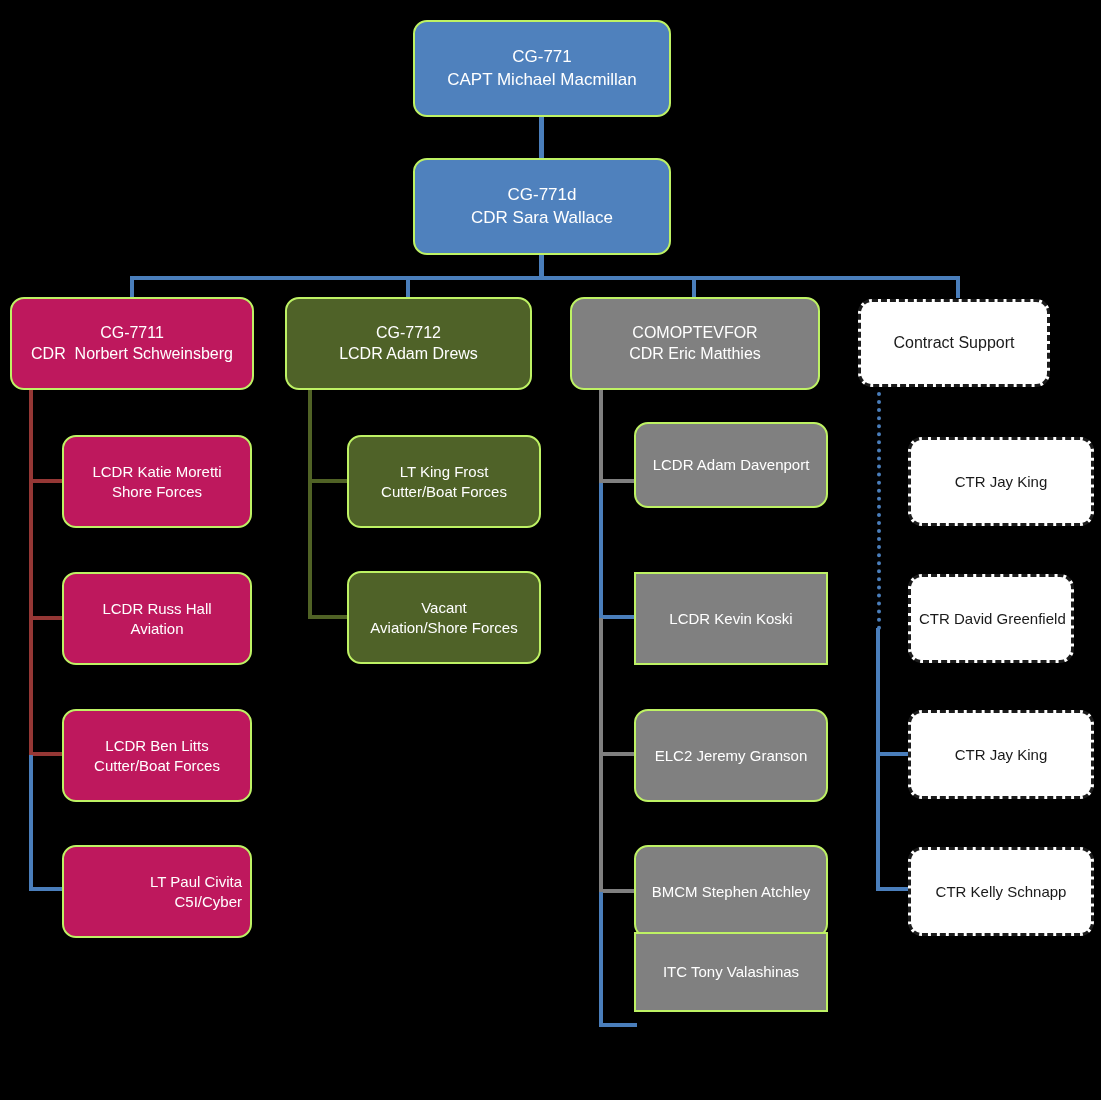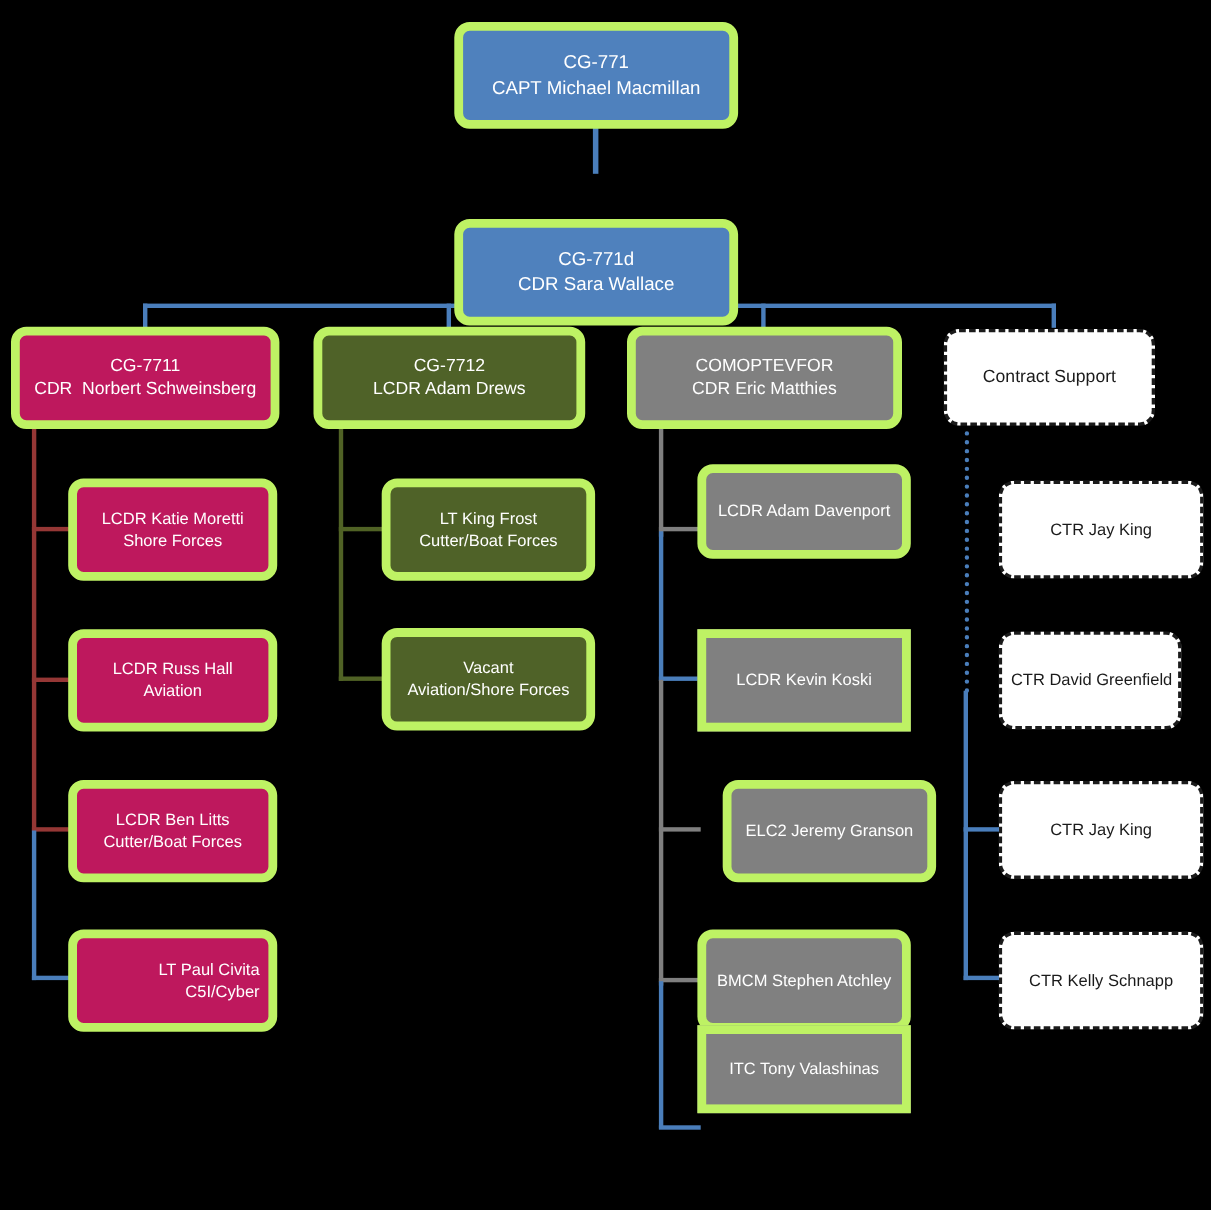--- a/index.html
+++ b/index.html
@@ -39,21 +39,21 @@
   .node {
     position: absolute;
     z-index: 3;
     box-sizing: border-box;
     display: flex;
     flex-direction: column;
     align-items: center;
     justify-content: center;
     text-align: center;
     border-radius: 14px;
-    border: 8px solid #bef264;
+    border: 2px solid #bef264;
     color: #FFFFFF;
     line-height: 1.30;
     padding: 2px 8px;
   }
   .node .line1,
   .node .line2 {
     display: block;
     width: 100%;
     white-space: pre;
   }
@@ -117,21 +117,21 @@
   <div class="conn dotted-v" style="left:877px; top:392px; height:238px;"></div>
   <div class="conn blue" style="left:876px; top:628px; width:4px; height:263px;"></div>
   <div class="conn blue" style="left:876px; top:752px; width:34px; height:4px;"></div>
   <div class="conn blue" style="left:876px; top:887px; width:34px; height:4px;"></div>
 
   <div class="node blue fs-17" style="left:413px; top:20px; width:258px; height:97px;">
     <span class="line1">CG-771</span>
     <span class="line2">CAPT Michael Macmillan</span>
   </div>
 
-  <div class="node blue fs-17" style="left:413px; top:158px; width:258px; height:97px;margin-top:41px;">
+  <div class="node blue fs-17" style="left:413px; top:158px; width:258px; height:97px;">
     <span class="line1">CG-771d</span>
     <span class="line2">CDR Sara Wallace</span>
   </div>
 
   <div class="node red fs-16" style="left:10px; top:297px; width:244px; height:93px;">
     <span class="line1">CG-7711</span>
     <span class="line2">CDR  Norbert Schweinsberg</span>
   </div>
 
   <div class="node green fs-16" style="left:285px; top:297px; width:247px; height:93px;">
@@ -179,21 +179,21 @@
   </div>
 
   <div class="node gray fs-15" style="left:634px; top:422px; width:194px; height:86px;">
     <span class="line1">LCDR Adam Davenport</span>
   </div>
 
   <div class="node gray square fs-15" style="left:634px; top:572px; width:194px; height:93px;">
     <span class="line1">LCDR Kevin Koski</span>
   </div>
 
-  <div class="node gray fs-15" style="left:634px; top:709px; width:194px; height:93px;margin-left:23px;">
+  <div class="node gray fs-15" style="left:634px; top:709px; width:194px; height:93px;">
     <span class="line1">ELC2 Jeremy Granson</span>
   </div>
 
   <div class="node gray fs-15" style="left:634px; top:845px; width:194px; height:93px;">
     <span class="line1">BMCM Stephen Atchley</span>
   </div>
 
   <div class="node gray square fs-15" style="left:634px; top:932px; width:194px; height:80px;">
     <span class="line1">ITC Tony Valashinas</span>
   </div>

